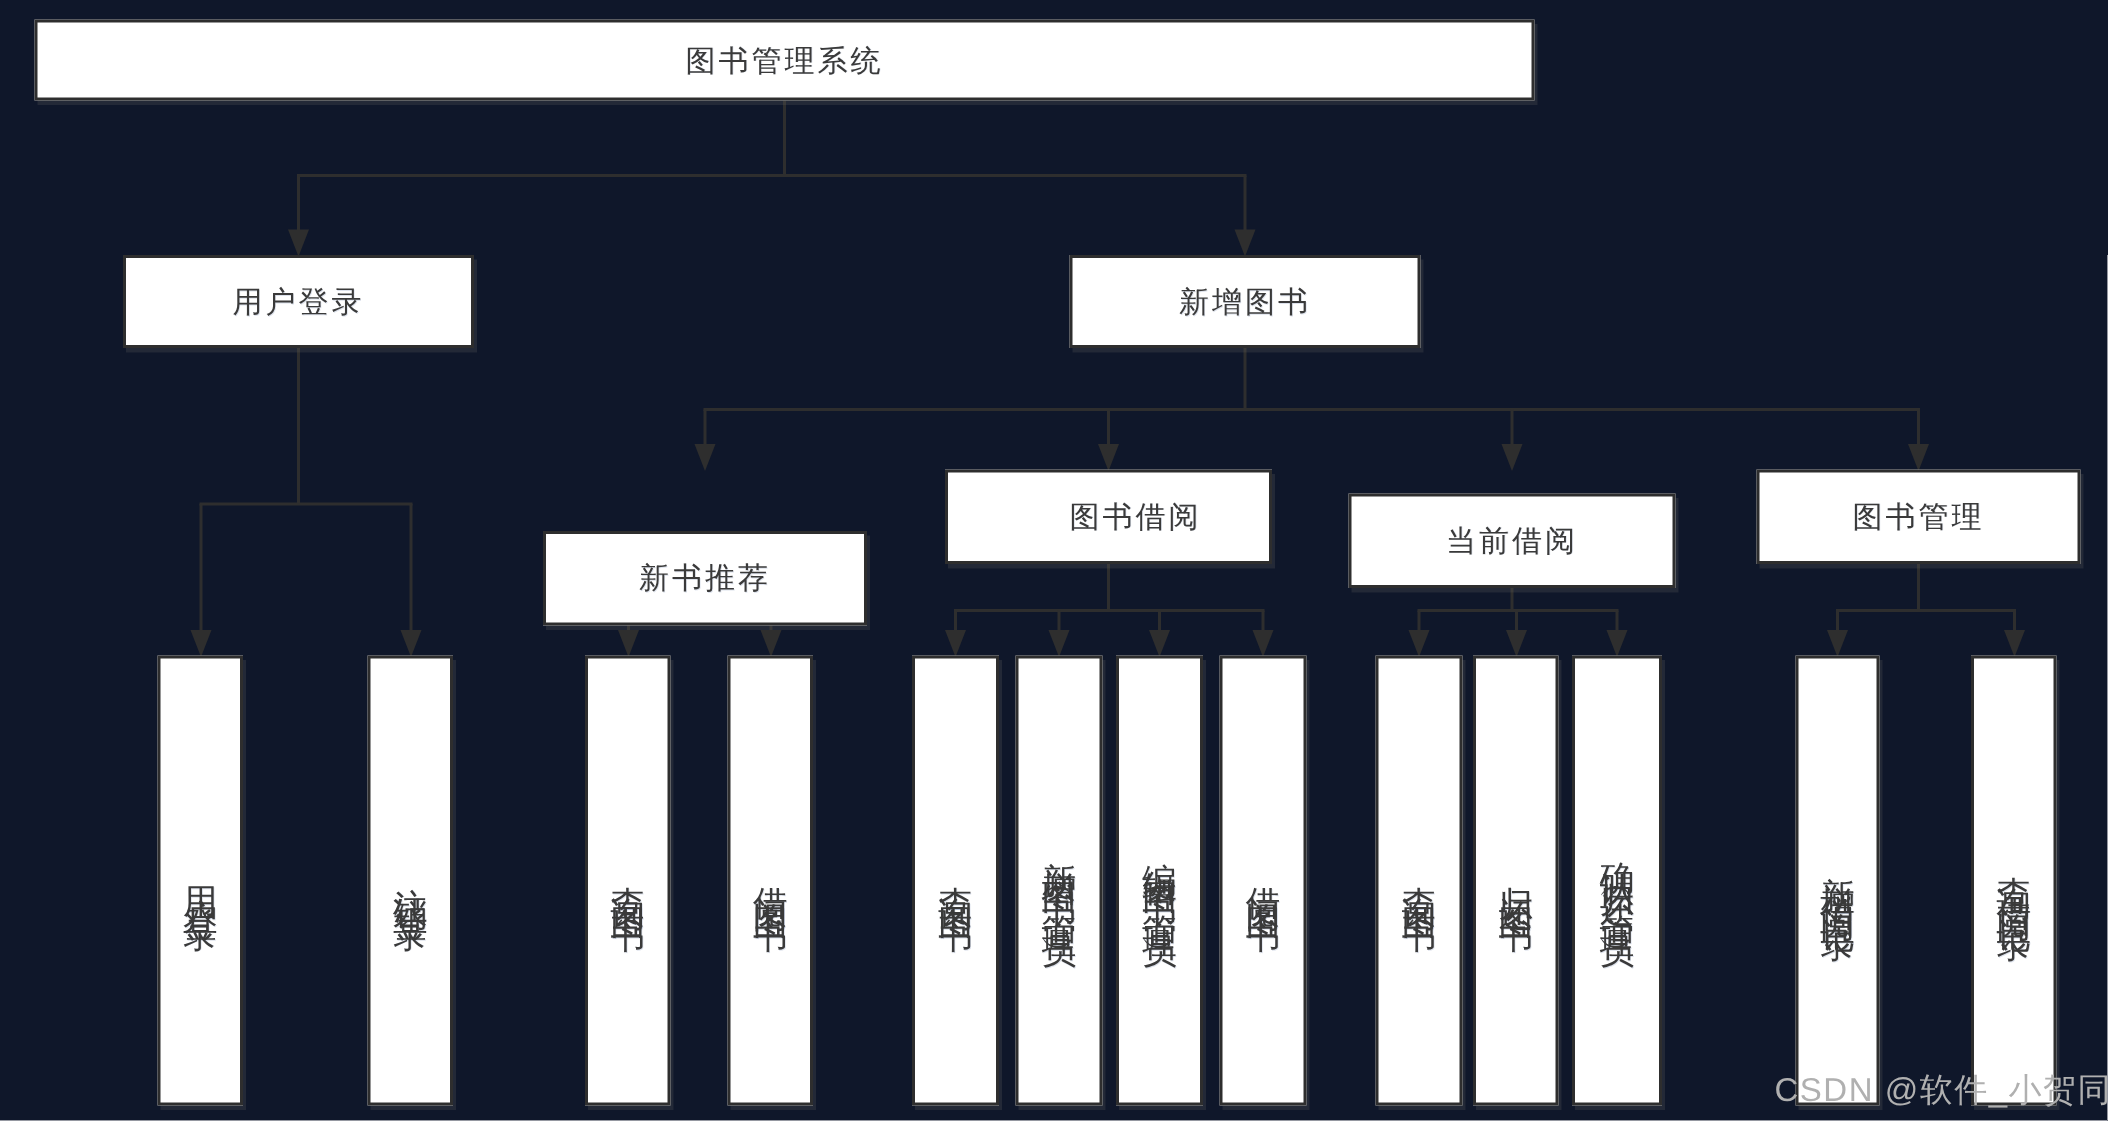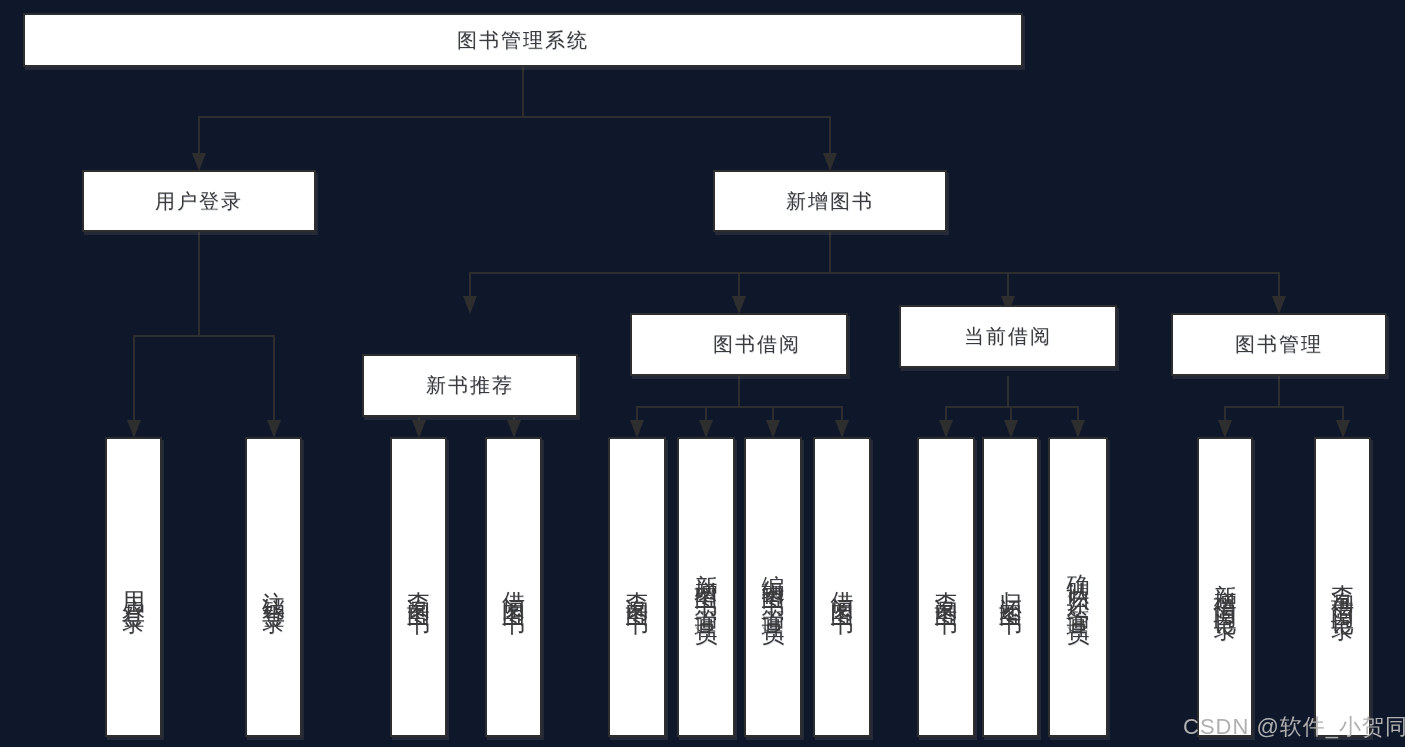--- a/index.html
+++ b/index.html
@@ -129,21 +129,21 @@
       </div>
       <div class="node" style="left: 713px; top: 170px; width: 234px; height: 62px;">
         <span class="lbl">新增图书</span>
       </div>
       <div class="node" style="left: 362px; top: 313px; width: 216px; height: 63px; margin-top: 41px;">
         <span class="lbl">新书推荐</span>
       </div>
       <div class="node" style="left: 630px; top: 313px; width: 218px; height: 63px; padding-left: 36px;">
         <span class="lbl">图书借阅</span>
       </div>
-      <div class="node" style="left: 899px; top: 305px; width: 218px; height: 63px;">
+      <div class="node" style="left: 899px; top: 329px; width: 218px; height: 63px;">
         <span class="lbl">当前借阅</span>
       </div>
       <div class="node" style="left: 1171px; top: 313px; width: 216px; height: 63px;">
         <span class="lbl">图书管理</span>
       </div>
       <div class="node vertical" style="left: 105px; top: 437px; width: 57px; height: 300px;">
         <span class="lbl">用户登录</span>
       </div>
       <div class="node vertical" style="left: 245px; top: 437px; width: 57px; height: 300px;">
         <span class="lbl">注销登录</span>

